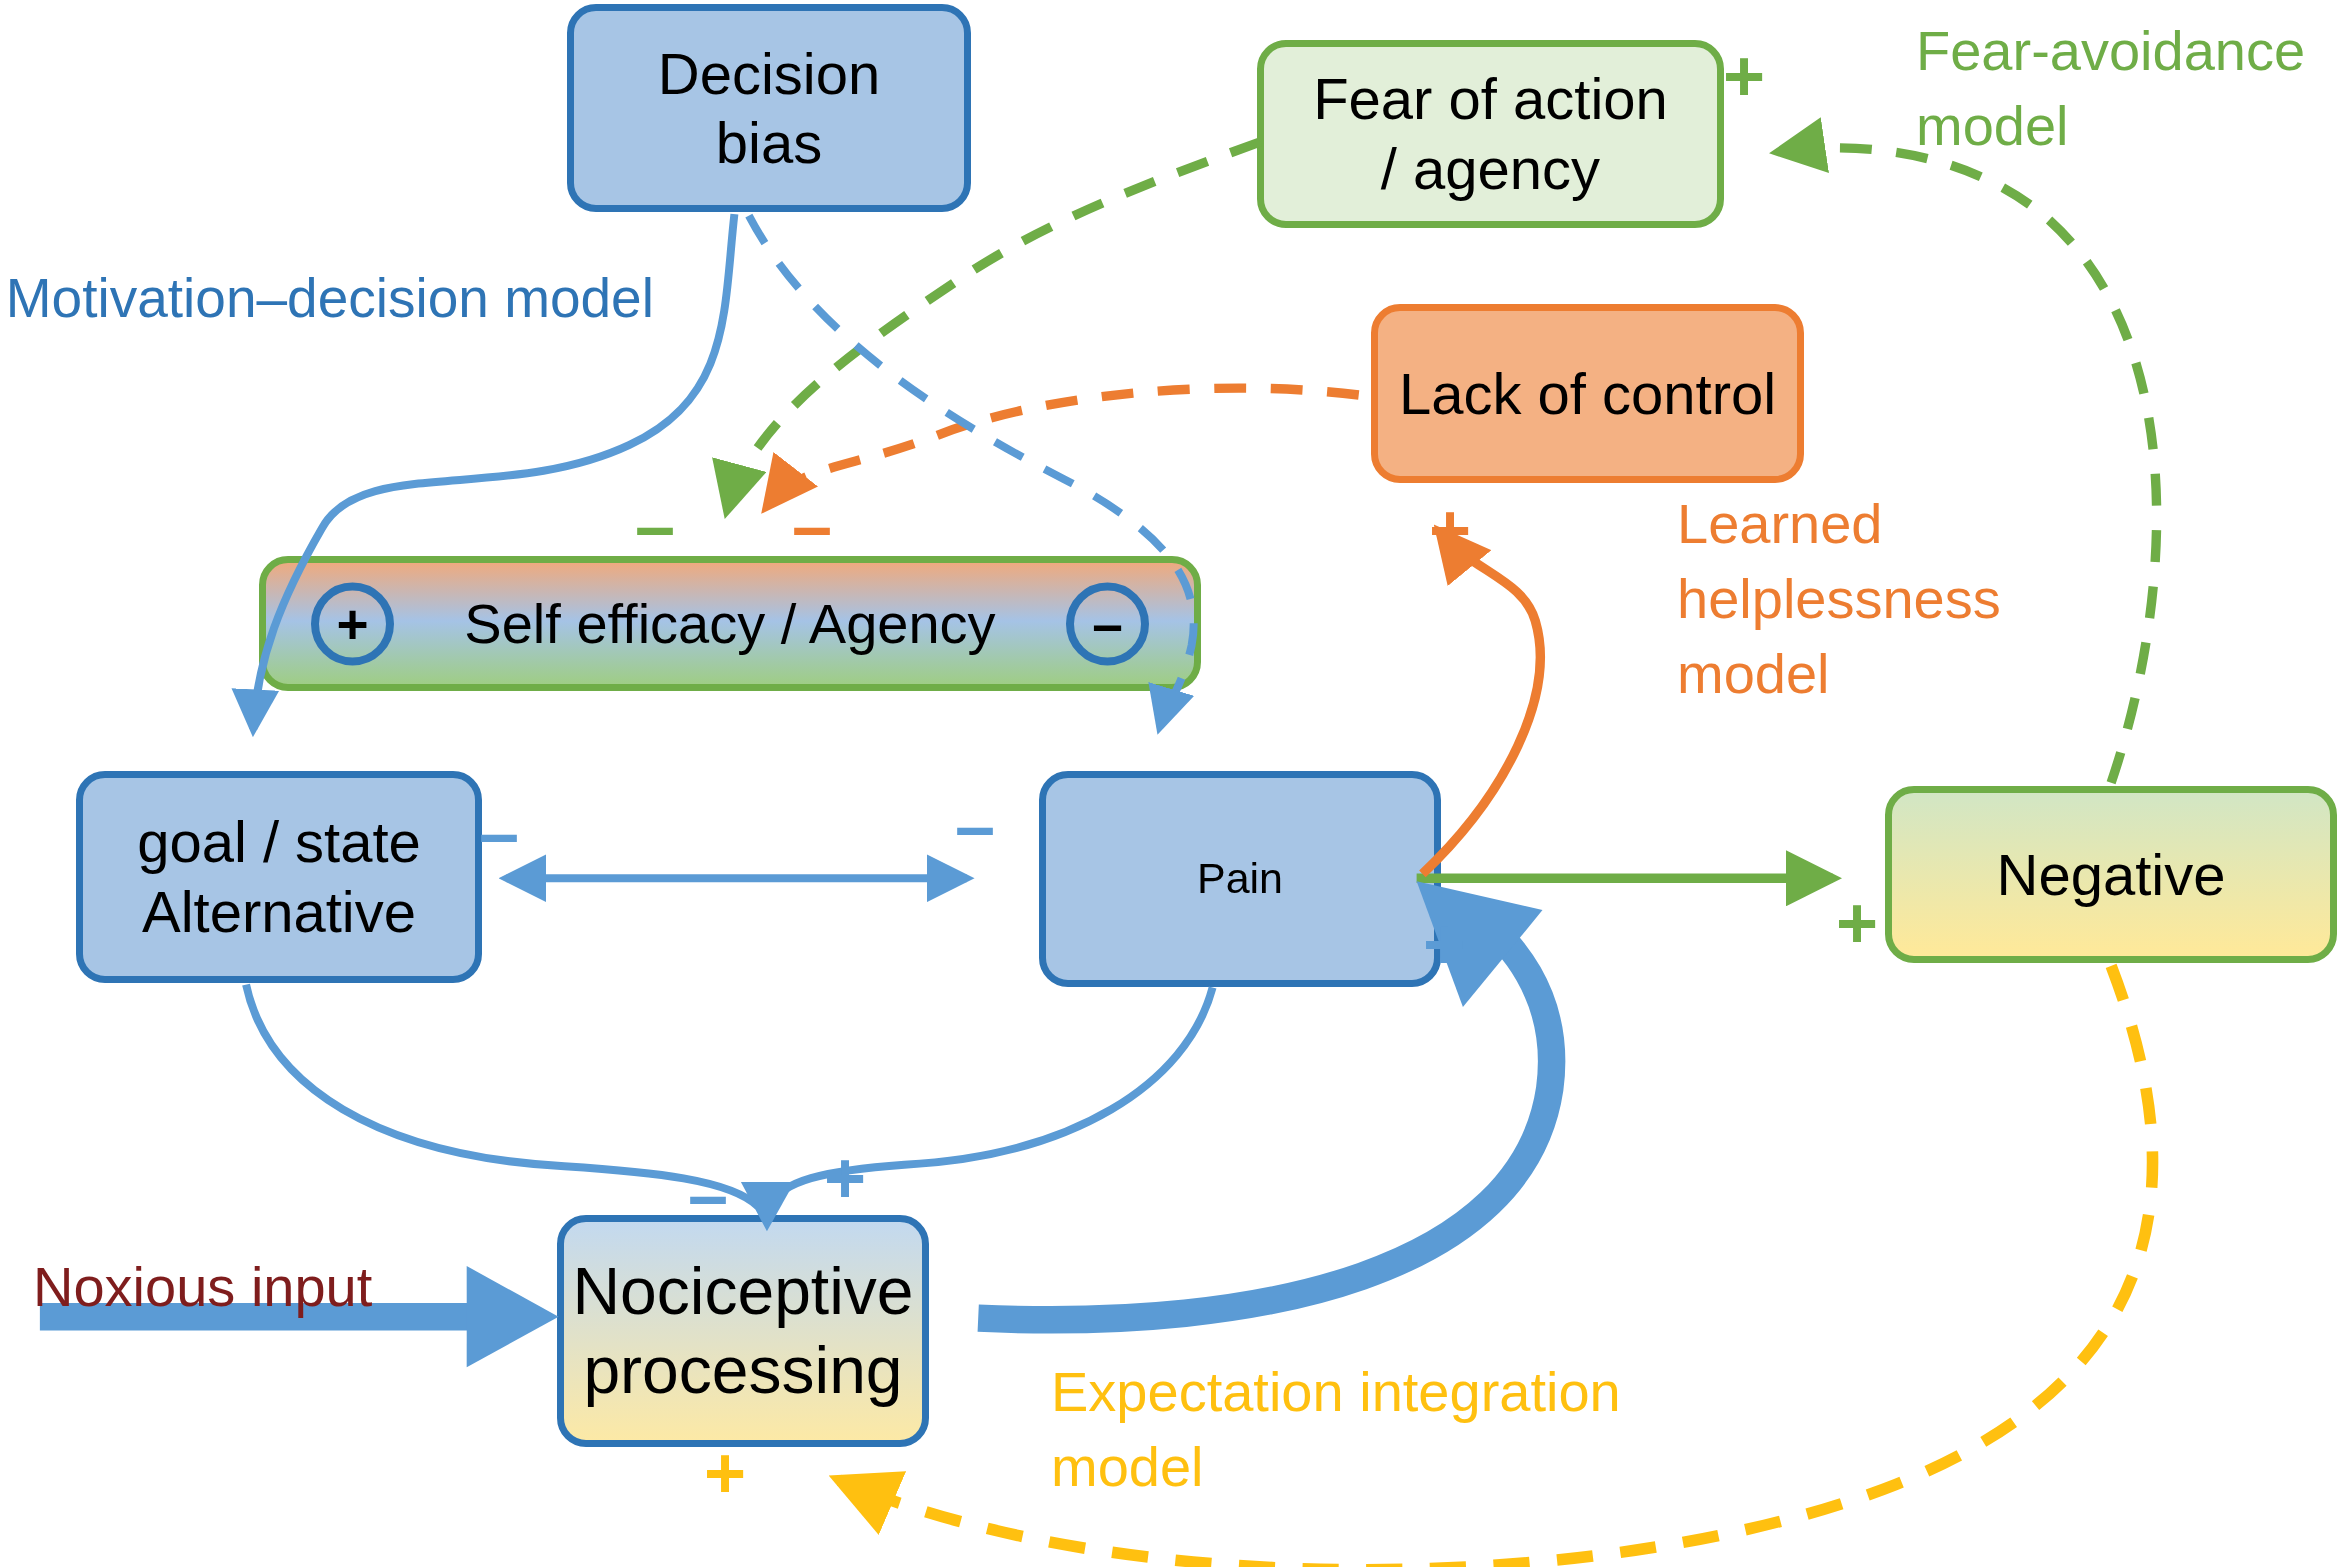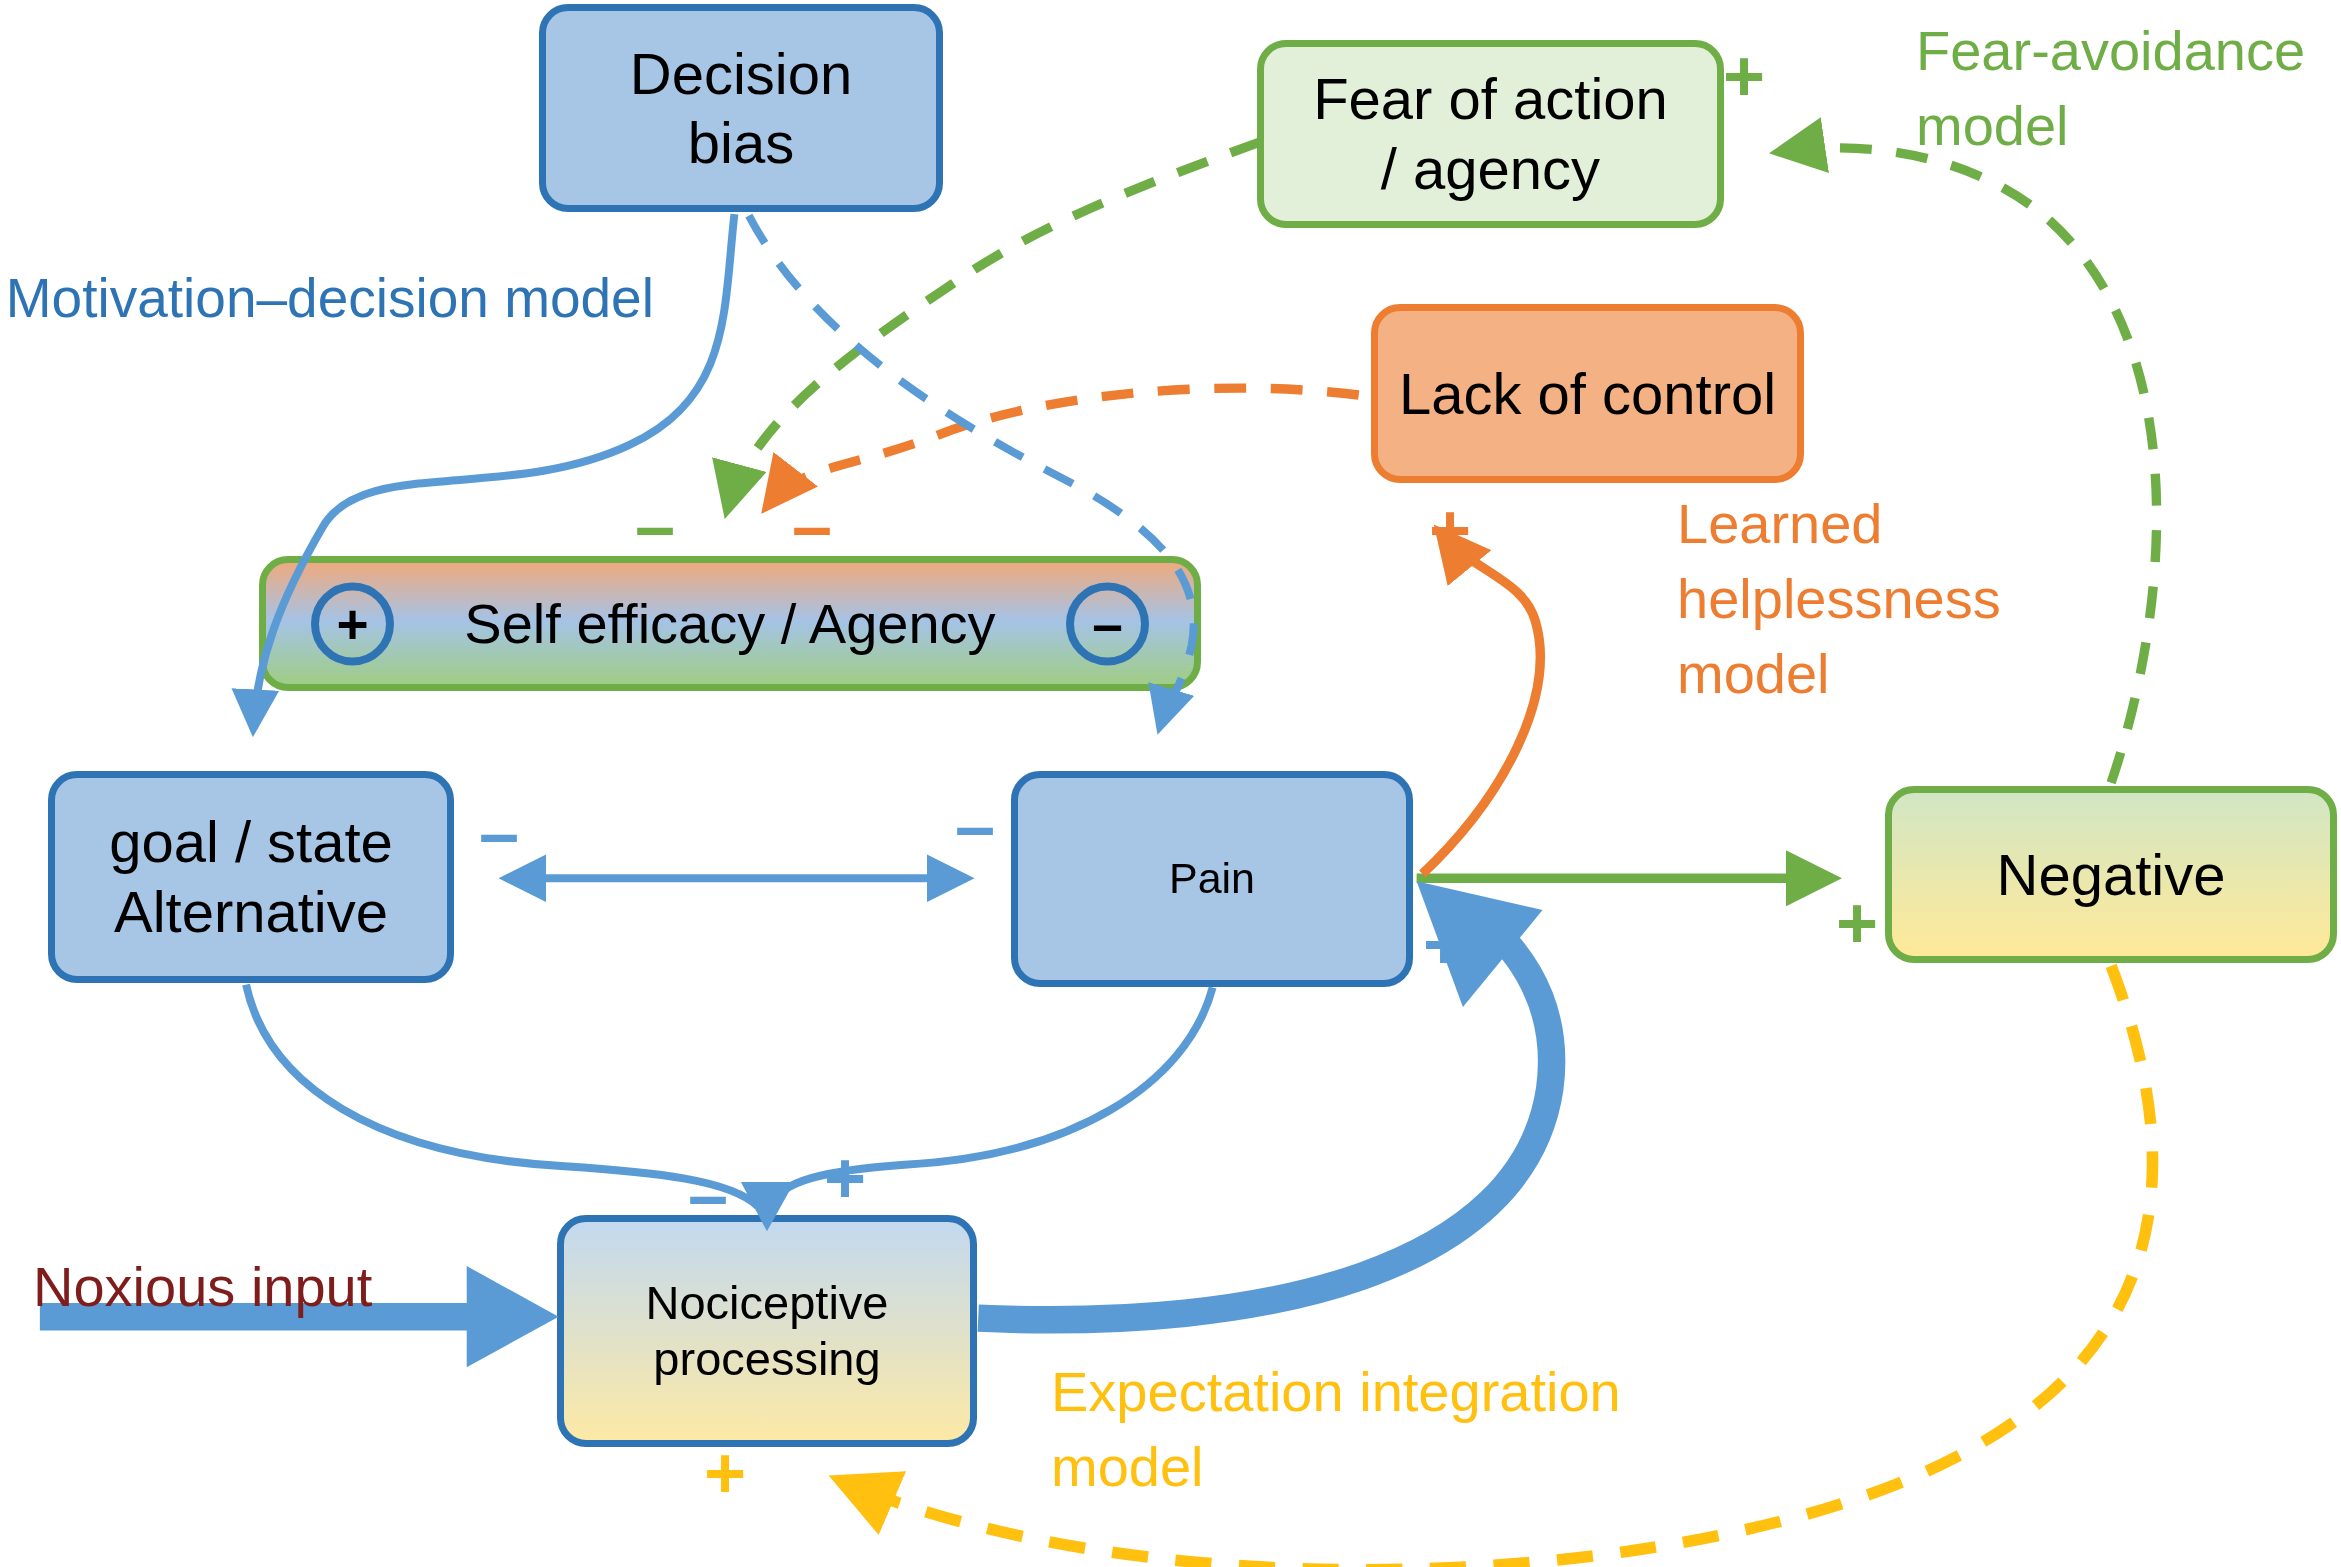--- a/index.html
+++ b/index.html
@@ -4,38 +4,38 @@
 <style>
   html,body{margin:0;padding:0;width:2342px;height:1567px;background:#ffffff;
     font-family:"Liberation Sans", sans-serif;}
   #stage{position:relative;width:2342px;height:1567px;overflow:hidden;background:#fff;}
 
   
   .box{position:absolute;border-radius:29px;display:flex;flex-direction:column;
        align-items:center;justify-content:center;text-align:center;
        color:#000;line-height:1.2;box-sizing:border-box;}
   .box .ln{white-space:nowrap;}
-  .b-blue   {background:var(--blue_fill);  border:7.2px solid var(--blue_dark);}
+  .b-blue   {background:var(--blue_fill);  border:7.2px solid var(--blue_dark);margin-left:28px;}
   .b-green  {background:var(--green_fill); border:7.2px solid var(--green);}
   .b-orange {background:var(--orange_fill);border:7.2px solid var(--orange);}
   .b-grad-se{background:linear-gradient(180deg,var(--se_top) 0%,var(--se_mid) 48%,var(--se_bot) 100%);
              border:7.2px solid var(--green);}
   .b-grad-ne{background:linear-gradient(180deg,var(--ne_top) 0%,var(--ne_bot) 100%);
              border:7.2px solid var(--green);}
   .b-grad-np{background:linear-gradient(180deg,var(--np_top) 0%,var(--np_bot) 100%);
              border:7.2px solid var(--blue_dark);}
 
   #decision-bias {left:539px;top:4.3px;width:404px;height:208px;font-size:58px;}
   #fear-action   {left:1257px;top:40px;width:467px;height:188px;font-size:58px;}
   #lack-control  {left:1360px;top:304px;width:433px;height:179px;font-size:58px;margin-left:11px;}
   #self-efficacy {left:259px;top:556px;width:942px;height:135px;font-size:56px;}
   #alternative   {left:48px;top:771px;width:406px;height:212px;font-size:58px;}
   #pain          {left:1011px;top:771px;width:402px;height:216px;font-size:43px;}
   #neg-exp       {left:1885px;top:786px;width:452px;height:177px;font-size:58px;}
-  #nociceptive   {left:557px;top:1215px;width:420px;height:232px;font-size:47px;}
+  #nociceptive   {left:557px;top:1215px;width:372px;height:232px;font-size:66px;}
 
   
   .see{position:absolute;top:50%;transform:translateY(-50%);width:67px;height:67px;
        border:8px solid var(--blue_dark);border-radius:50%;display:flex;align-items:center;
        justify-content:center;font-size:55px;font-weight:bold;color:#000;line-height:1;}
   .see.left{left:45px;} .see.right{right:45px;}
 
   
   .lbl{position:absolute;line-height:1.34;white-space:nowrap;}
   #lbl-motivation {left:5.8px;top:262px;font-size:55px;color:var(--blue_dark);}

